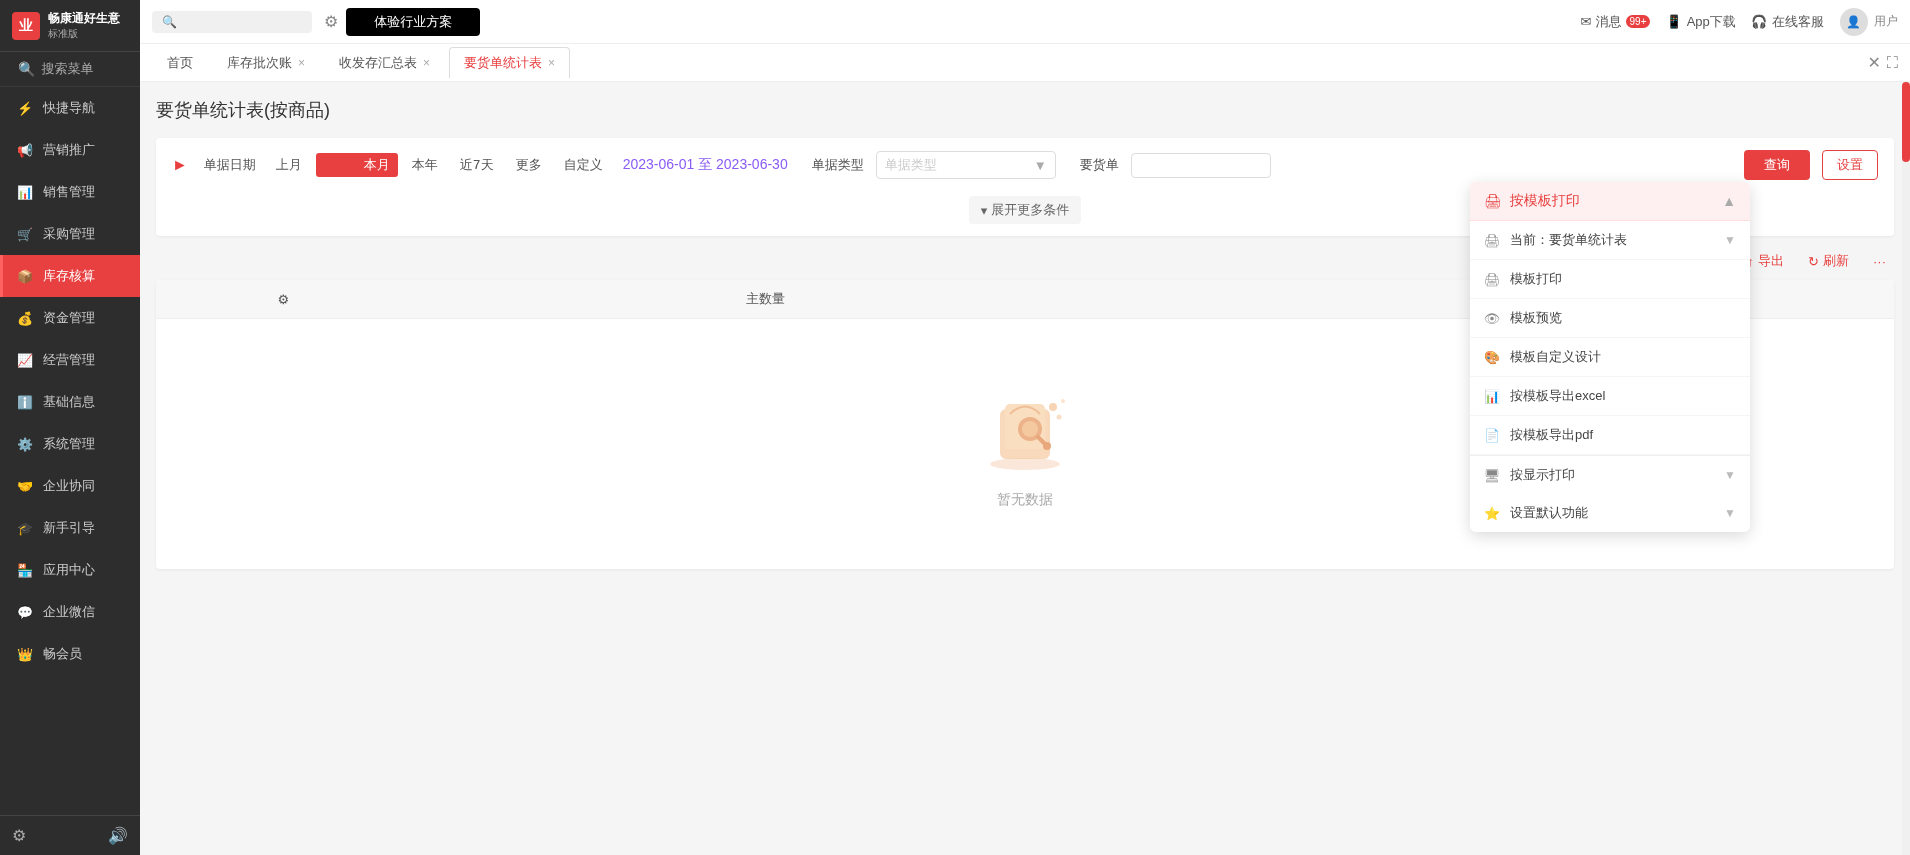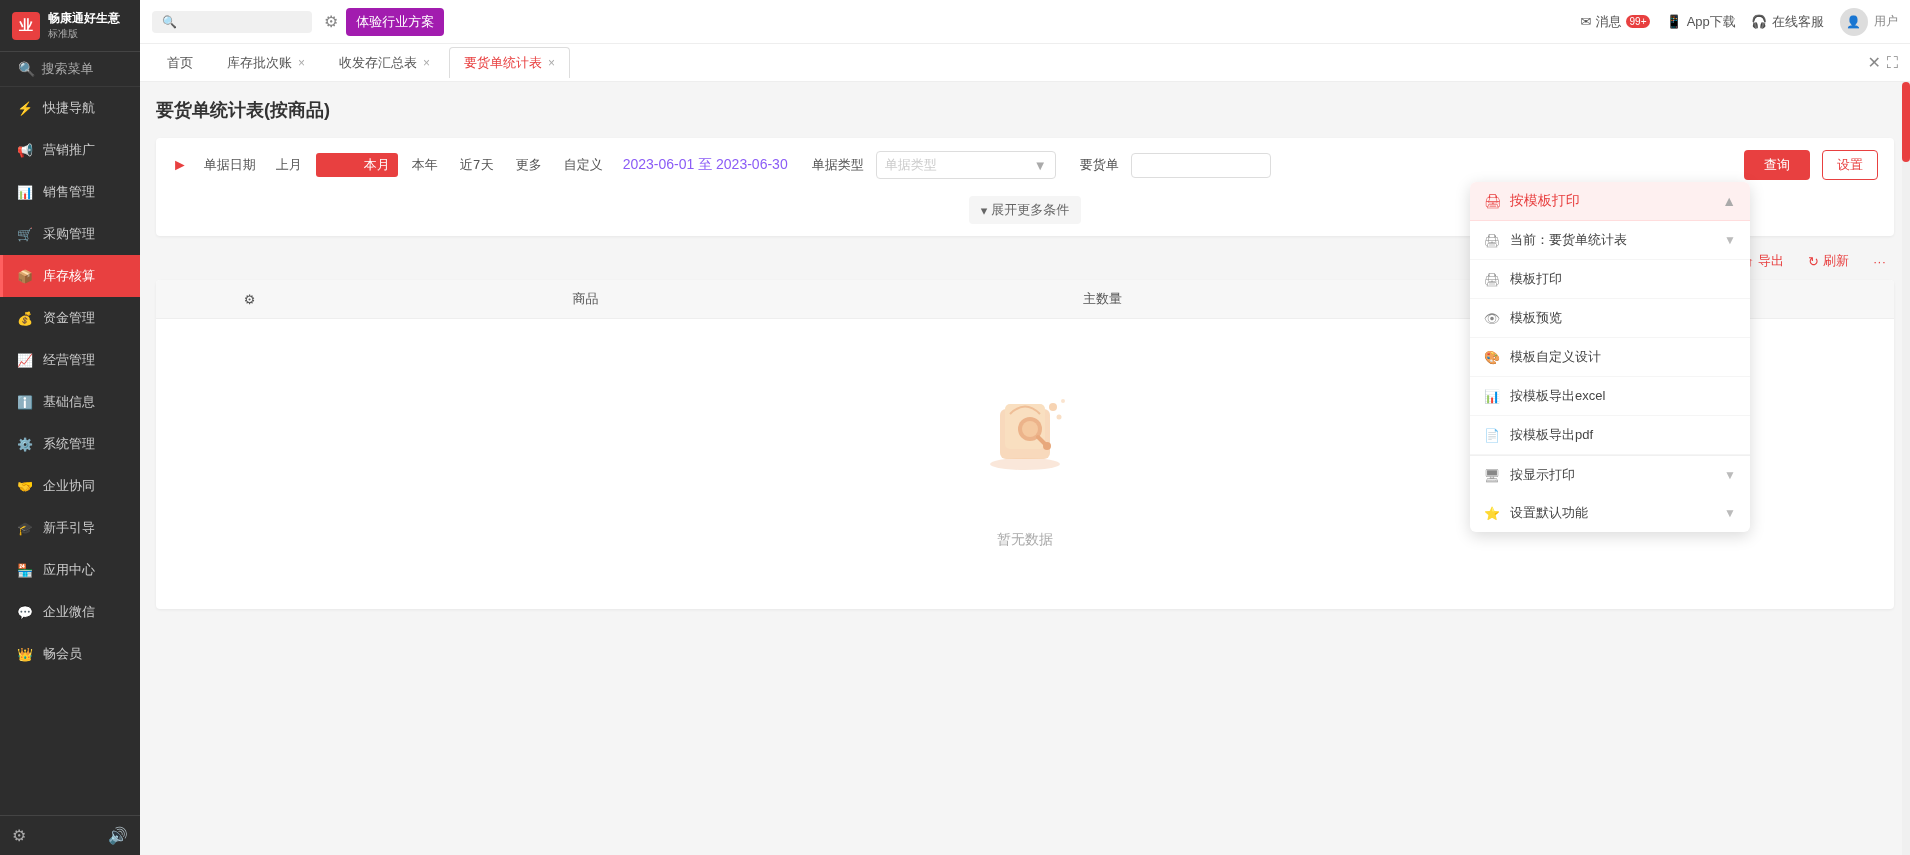--- a/index.html
+++ b/index.html
@@ -77,25 +77,25 @@
     .topbar-search-box {
       background: #f0f0f0;
       border-radius: 4px;
       padding: 4px 10px;
       display: flex; align-items: center;
       width: 160px;
       color: #999; font-size: 12px;
     }
     .topbar-gear { color: #888; cursor: pointer; font-size: 16px; margin-left: 4px; }
     .topbar-trial-btn {
-      background: #a21caf;
+      background: #000000;
       color: white;
       border: none;
       border-radius: 4px;
-      padding: 5px 10px;
+      padding: 5px 28px;
       font-size: 13px;
       cursor: pointer;
       font-family: Liberation Mono, monospace;
     }
     .topbar-right { display: flex; align-items: center; gap: 16px; }
     .topbar-right-item { display: flex; align-items: center; gap: 4px; color: #555; cursor: pointer; font-size: 13px; }
     .badge { background: #e84040; color: white; border-radius: 8px; font-size: 10px; padding: 1px 4px; min-width: 16px; text-align: center; }
     .avatar { width: 28px; height: 28px; border-radius: 50%; background: #ddd; display: flex; align-items: center; justify-content: center; font-size: 12px; color: #888; }
 
     
@@ -120,21 +120,21 @@
       position: relative;
     }
     .tab.active { background: #fff; border-color: #ddd #ddd transparent #ddd; color: #e84040; font-weight: 500; }
     .tab .tab-close { margin-left: 6px; color: #aaa; font-size: 12px; }
     .tabs-corner-btn { background: none; border: none; cursor: pointer; color: #888; font-size: 16px; }
 
     
     .content-area { flex: 1; overflow-y: auto; background: #f5f5f5; padding: 16px; position: relative; }
 
     
-    .page-title { font-size: 18px; font-weight: bold; color: #333; margin-bottom: 16px; }
+    .page-title { font-size: 18px; font-weight: normal; color: #333; margin-bottom: 16px; }
 
     
     .filter-card {
       background: #fff;
       border-radius: 4px;
       padding: 12px 16px;
       margin-bottom: 12px;
       box-shadow: 0 1px 3px rgba(0,0,0,0.06);
     }
     .filter-row { display: flex; align-items: center; gap: 12px; flex-wrap: wrap; }
@@ -199,21 +199,20 @@
       background: none; border-radius: 4px;
       padding: 5px 14px; font-size: 13px; cursor: pointer;
     }
     .th { color: #555; font-size: 13px; font-weight: 500; flex: 1; text-align: center; }
     .th:first-child { flex: 0.4; }
 
     
     .empty-state {
       display: flex; flex-direction: column; align-items: center; justify-content: flex-start;
       padding: 60px 20px;
-      gap: 40px;
     }
     .empty-icon {
       width: 100px; height: 100px;
       margin-bottom: 12px;
     }
     .empty-text { color: #aaa; font-size: 14px; }
 
     
     .dropdown-overlay {
       position: absolute;
@@ -464,21 +463,20 @@
           <span>刷新</span>
         </button>
         <button class="toolbar-btn">
           <span>···</span>
         </button>
       </div>
 
       <div class="table-card">
         <div class="table-header-row">
           <div class="th" style="flex:0.3;">⚙</div>
-          <div class="th">商品</div>
           <div class="th">主数量</div>
           <div class="th">零售金额</div>
         </div>
 
         <div class="empty-state">
           <svg class="empty-icon" viewBox="0 0 100 100" xmlns="http://www.w3.org/2000/svg">
             <ellipse cx="50" cy="85" rx="35" ry="6" fill="#f5d0b5" opacity="0.5"></ellipse>
             <rect x="25" y="30" width="50" height="50" rx="6" fill="#f5c9a0" opacity="0.7"></rect>
             <rect x="30" y="25" width="40" height="45" rx="5" fill="#f9dfc0"></rect>
             <circle cx="55" cy="50" r="12" fill="#e8a87c" opacity="0.8"></circle>

